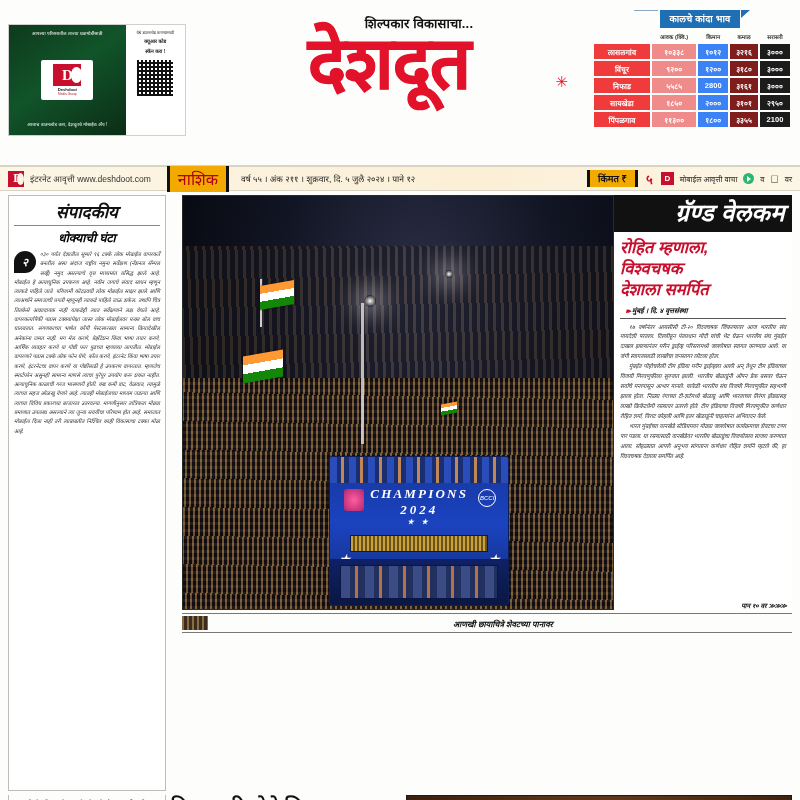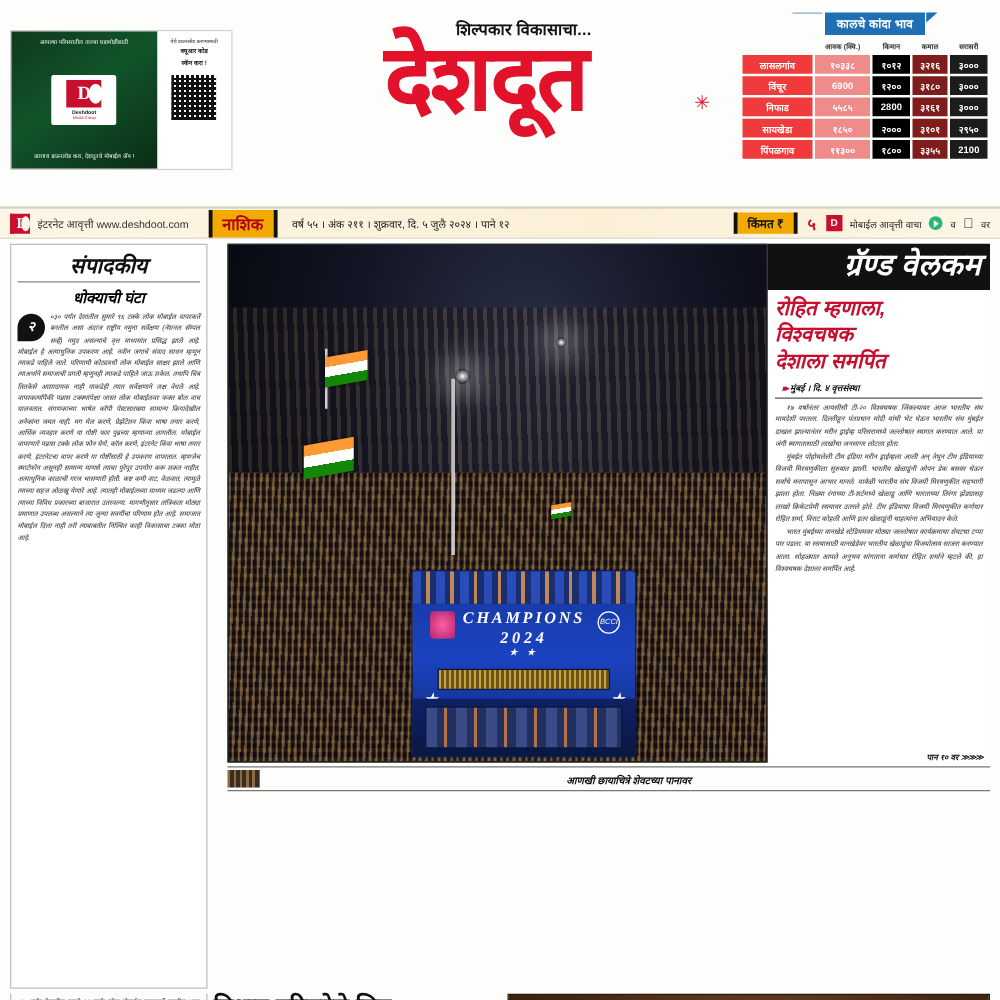--- a/index.html
+++ b/index.html
@@ -134,21 +134,21 @@
     font-size: 5.6px; color:#333; font-weight:700; padding-bottom:1px;
     text-align:center; letter-spacing:.1px;
   }
   table.price th.blank { width: 56px; }
   table.price td {
     text-align:center; font-size: 7.5px; font-weight:800;
     padding: 2.5px 1px; color:#fff; letter-spacing:.1px;
   }
   td.mkt   { background:#ef3b3b; width: 56px; font-size: 8px;}
   td.arrival{ background:#f08b8b; }
-  td.maxv  { background:#000000; }
+  td.maxv  { background:#3b82f6; }
   td.minv  { background:#7f1d1d; }
   td.avgv  { background:#1c1c1c; }
 
   
   .navstrip {
     height: 26px;
     background: linear-gradient(90deg,#fdf6e6 0%,#fbefd6 60%,#fdf6e6 100%);
     border-top: 2px solid #d9d3c4;
     border-bottom: 1px solid #d9d3c4;
     display:flex; align-items:center;
@@ -163,21 +163,21 @@
     border-left: 3px solid #c8102e;
     position:relative;
   }
   .nav-dlogo::after{
     content:""; position:absolute; right:0px; top:2px;
     width:7px;height:12px;background:#fdf6e6;border-radius:50%;
   }
   .nav-url { font-size: 8.5px; color:#333; }
   .badge-city {
     background:#f2a900; color:#b00014;
-    font-weight:700; font-size:13px;
+    font-weight:400; font-size:16px;
     padding: 2px 8px;
     border-left: 3px solid #111; border-right: 3px solid #111;
     margin-left: 10px;
   }
   .nav-issue { font-size: 8.5px; color:#222; margin-left: 6px; text-align: center; }
   .badge-price {
     background:#f2a900; color:#111;
     font-weight:900; font-size:9.5px;
     padding: 2px 8px;
     border-left: 3px solid #111; border-right: 3px solid #111;
@@ -460,21 +460,21 @@
         <tbody id="price-rows">
             <tr>
               <td class="mkt">लासलगांव</td>
               <td class="arrival">१०३३८</td>
               <td class="maxv">१०१२</td>
               <td class="minv">३२१६</td>
               <td class="avgv">३०००</td>
             </tr>
             <tr>
               <td class="mkt">विंचूर</td>
-              <td class="arrival">6900</td>
+              <td class="arrival">९२००</td>
               <td class="maxv">१२००</td>
               <td class="minv">३१८०</td>
               <td class="avgv">३०००</td>
             </tr>
             <tr>
               <td class="mkt">निफाड</td>
               <td class="arrival">५५८५</td>
               <td class="maxv">2800</td>
               <td class="minv">३१६१</td>
               <td class="avgv">३०००</td>

